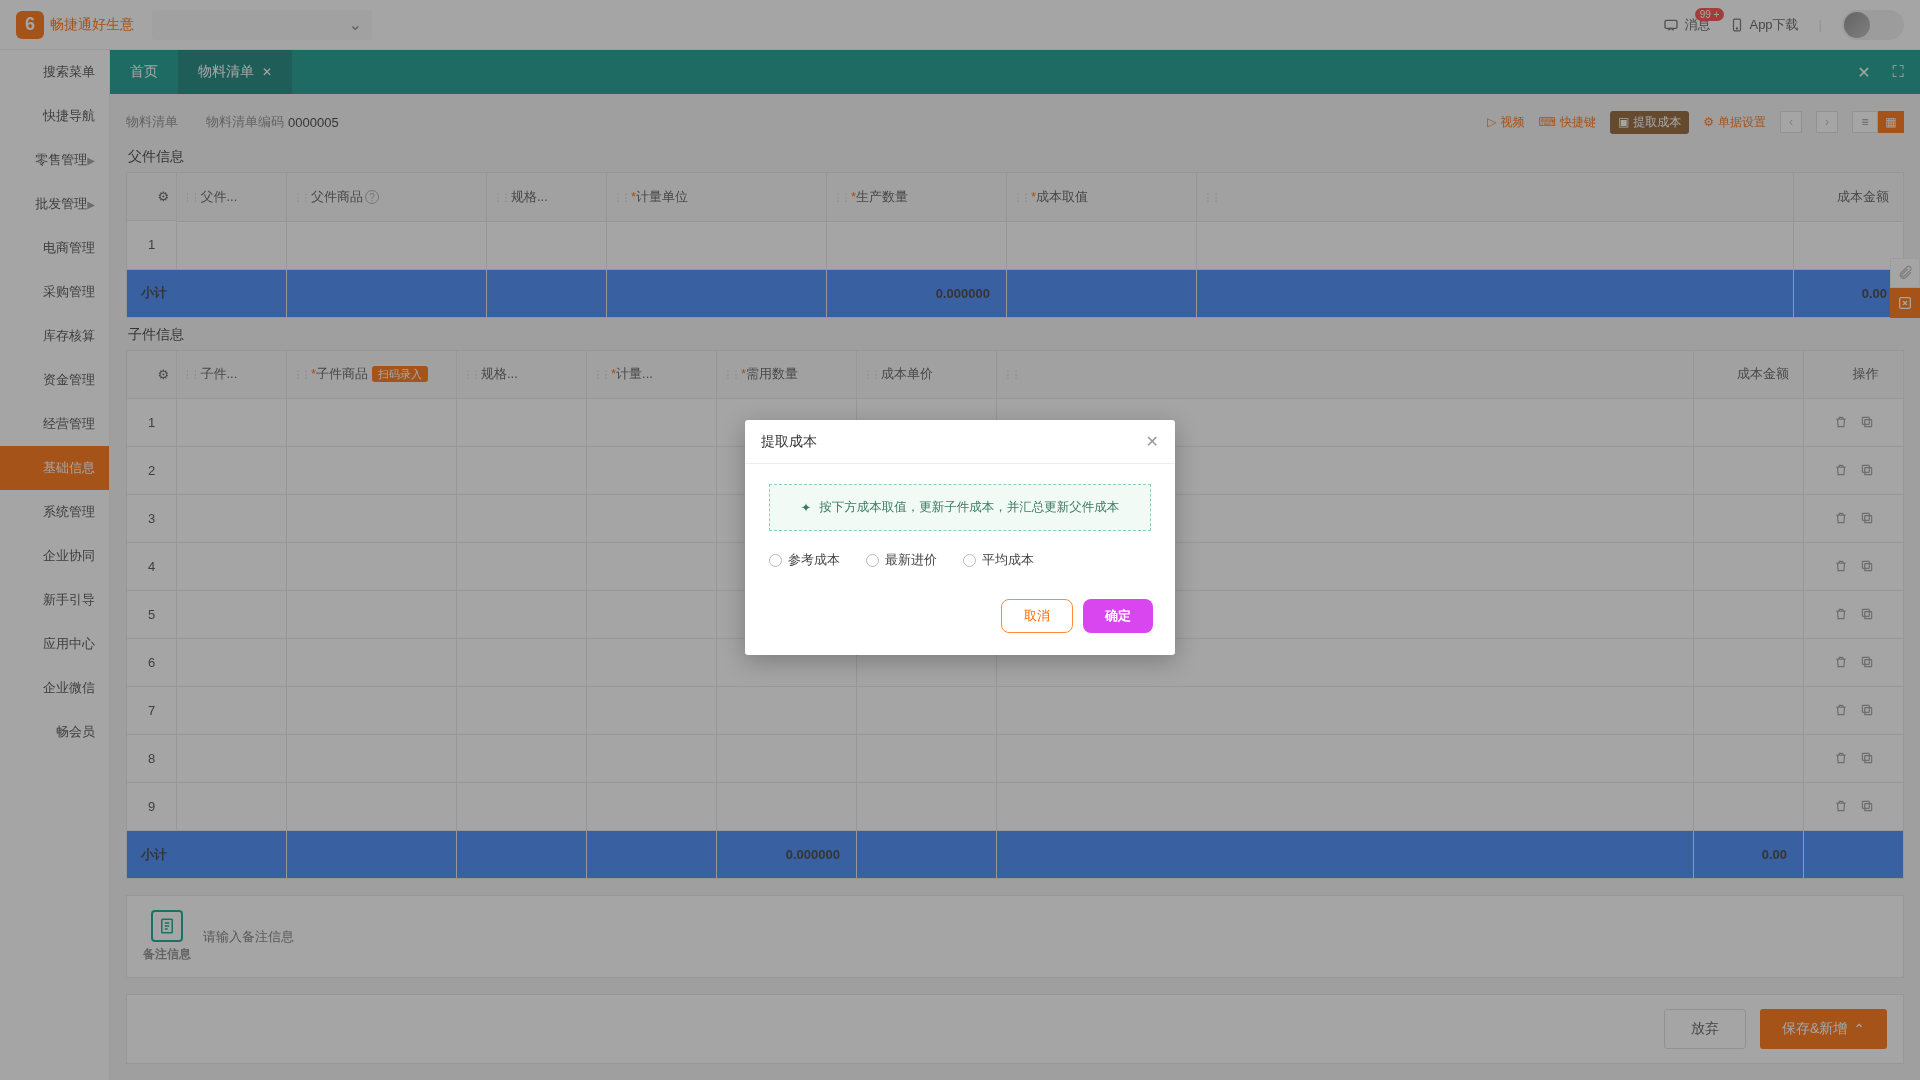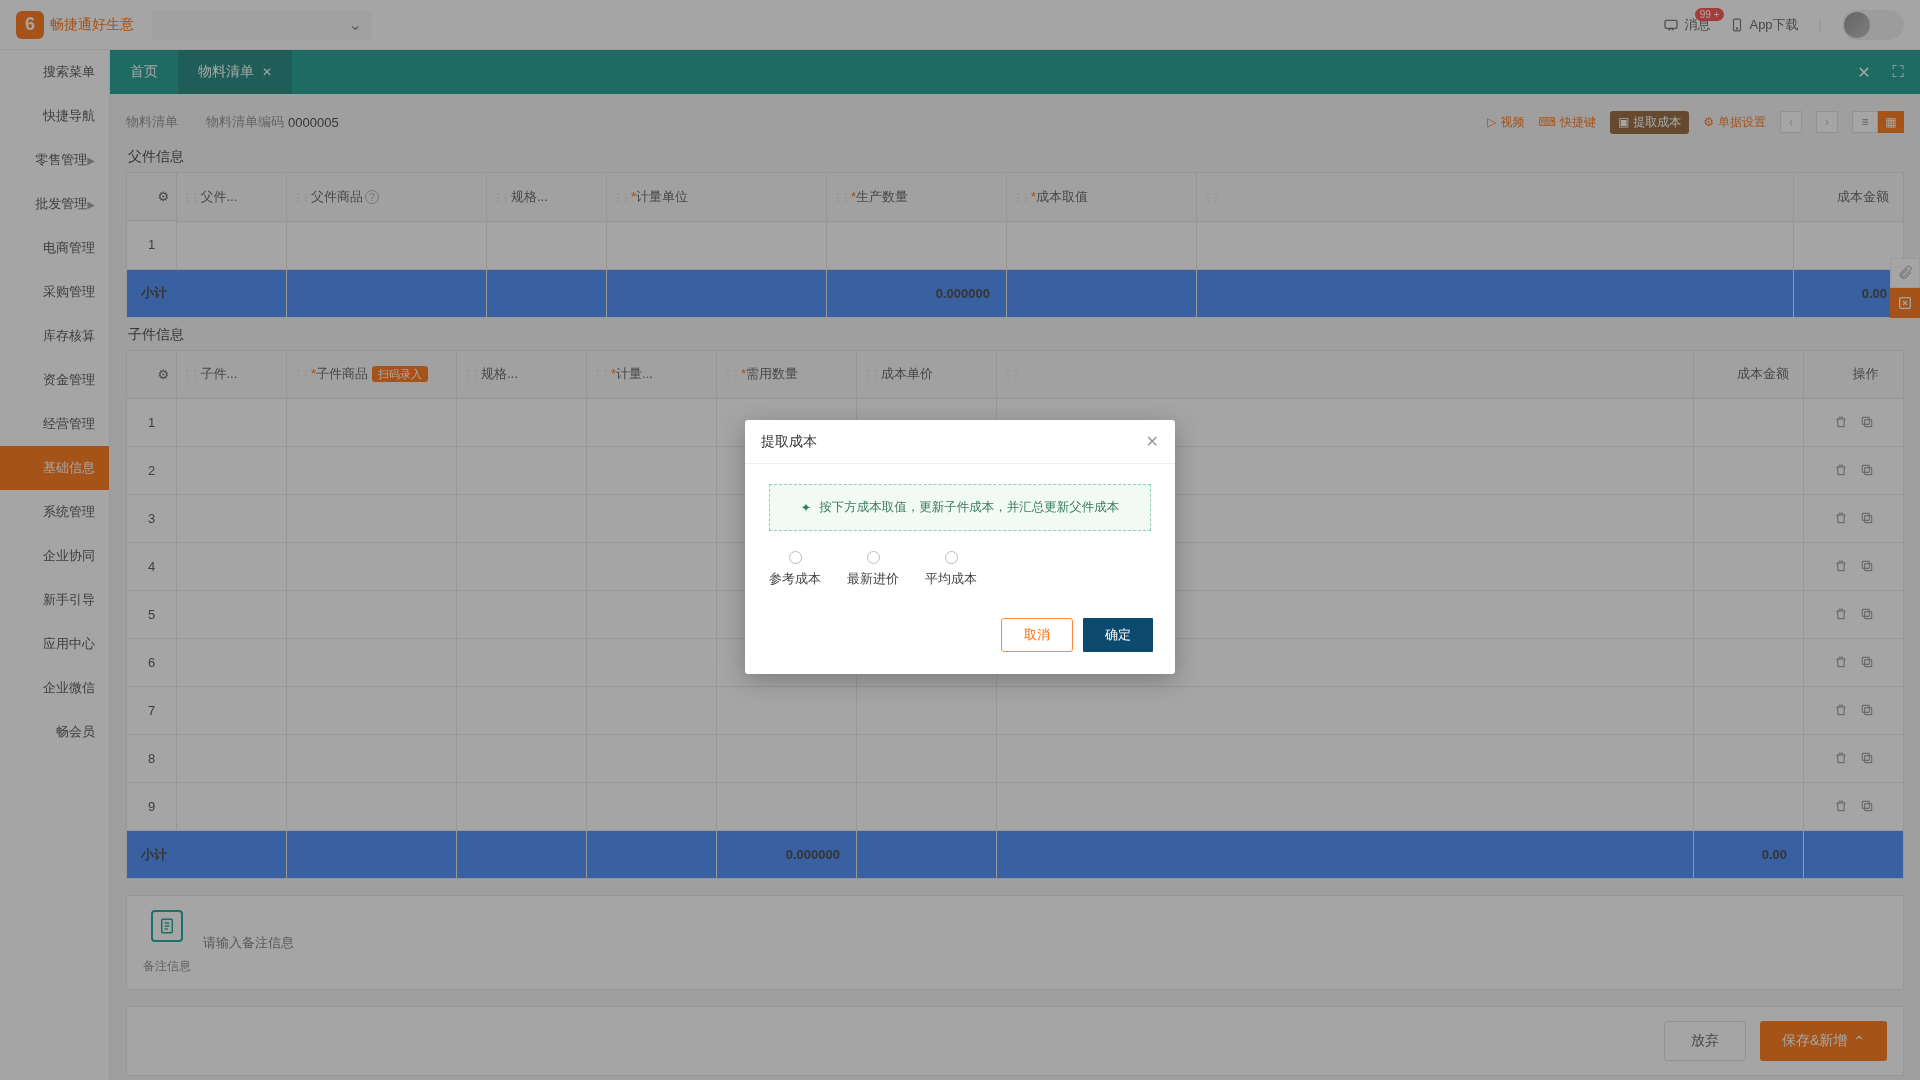--- a/index.html
+++ b/index.html
@@ -58,45 +58,45 @@
 .rownum { text-align:center; color:#666; }
 .subtotal-row td { background:#3b82f6; font-weight:bold; color:#333;}
 .num-right { text-align:right; padding-right:16px !important;}
 .scan-tag { background:#ff6a00;color:#fff;font-size:11px;padding:2px 6px;border-radius:3px;margin-left:4px;}
 .col-ops { text-align:center;}
 .op-icon { display:inline-flex; width:18px;height:18px;align-items:center;justify-content:center;color:#999;cursor:pointer;margin:0 4px; font-size:14px;}
 .info-circle { display:inline-flex;width:14px;height:14px;border:1px solid #aaa;border-radius:50%;align-items:center;justify-content:center;font-size:10px;color:#aaa;margin-left:2px;}
 
 
 .remark-box { margin-top: 16px; border: 1px solid #e6e6e6; background: #fff; padding: 14px 16px; display:flex; align-items:center; gap: 12px;}
-.remark-icon-col { display:flex; flex-direction:column; align-items:center; gap:16px; color:#888; font-size:12px;}
+.remark-icon-col { display:flex; flex-direction:column; align-items:center; gap:4px; color:#888; font-size:12px;font-weight:bold;}
 .remark-icon { width:32px;height:32px; border:2px solid #00a389; border-radius:4px; display:flex;align-items:center;justify-content:center;color:#00a389;}
 .remark-input { flex:1; border:none; outline:none; font-size:13px; color:#4d7c0f; }
 .footer-bar { margin-top: 16px; border: 1px solid #e6e6e6; background: #fff; padding: 14px 16px; display:flex; justify-content:flex-end; gap:14px;}
 .btn-ghost { border:1px solid #ddd; background:#fff; color:#555; padding: 10px 26px; border-radius:3px; cursor:pointer; font-size:14px;}
 .btn-primary { border:none; background:#ff6a00; color:#fff; padding: 10px 22px; border-radius:3px; cursor:pointer; font-size:14px; display:flex;align-items:center;gap:6px;}
 
 
 .right-pin { position:absolute; right:0; top: 258px; display:flex; flex-direction:column;}
 .pin { width: 30px; height: 30px; background:#fff; border:1px solid #eee; display:flex;align-items:center;justify-content:center;color:#bbb;cursor:pointer;}
 .pin.orange { background:#ff6a00; color:#fff; border-color:#ff6a00;}
 
 
 .overlay { position:absolute; inset:0; background:rgba(55,55,55,0.45); display:flex; align-items:flex-start; justify-content:center; padding-top: 420px;}
 .modal { width: 430px; background:#fff; border-radius:3px; box-shadow:0 6px 24px rgba(0,0,0,0.25);}
 .modal-header { display:flex; align-items:center; justify-content:space-between; padding: 12px 16px; border-bottom:1px solid #eee; font-size:14px; color:#333;}
 .modal-close { color:#999; cursor:pointer; font-size:16px;}
 .modal-body { padding: 20px 24px 12px 24px; }
 .hint-box { border:1px dashed #8ed0b7; background:#f1faf5; color:#3a7a5f; font-size:12.5px; padding: 14px 12px; display:flex; align-items:center; gap:8px; justify-content:center;}
 .radio-row { display:flex; gap:26px; margin-top: 20px; font-size:13px; color:#444;}
-.radio-item { display:flex; align-items:center; gap:6px; cursor:pointer;flex-direction:column;}
+.radio-item { display:flex; align-items:center; gap:6px; cursor:pointer;}
 .radio-circle { width:13px;height:13px;border:1px solid #bbb;border-radius:50%; }
 .modal-footer { display:flex; justify-content:flex-end; gap:10px; padding: 18px 22px 22px 22px;}
-.btn-cancel { border:1px solid #ff8a3c; color:#ff6a00; background:#fff; padding:7px 22px; border-radius:3px; cursor:pointer; font-size:13px;}
-.btn-confirm { border:none; background:#0c4a6e; color:#fff; padding:7px 22px; border-radius:1px; cursor:pointer; font-size:13px;}
+.btn-cancel { border:1px solid #ff8a3c; color:#ff6a00; background:#fff; padding:7px 22px; border-radius:8px; cursor:pointer; font-size:13px;}
+.btn-confirm { border:none; background:#d946ef; color:#fff; padding:7px 22px; border-radius:8px; cursor:pointer; font-size:13px;font-weight:bold;}
 
 svg { display:block; }
 </style>
 </head>
 <body>
 
 <div class="top-header">
   <div class="logo-area">
     <div class="logo-icon">6</div>
     <div class="logo-text">畅捷通好生意</div>

